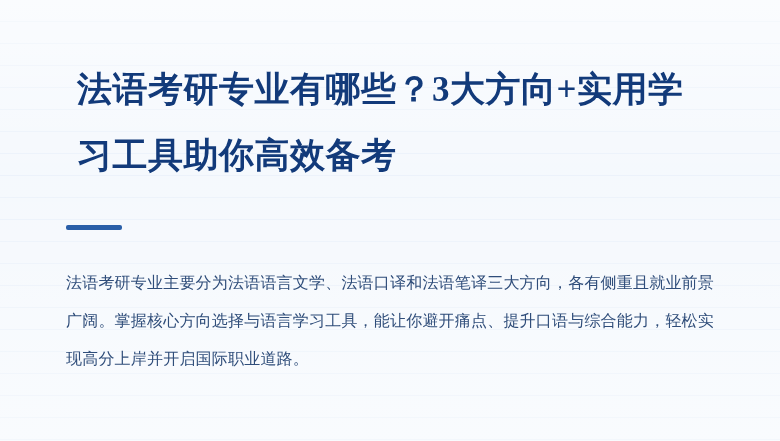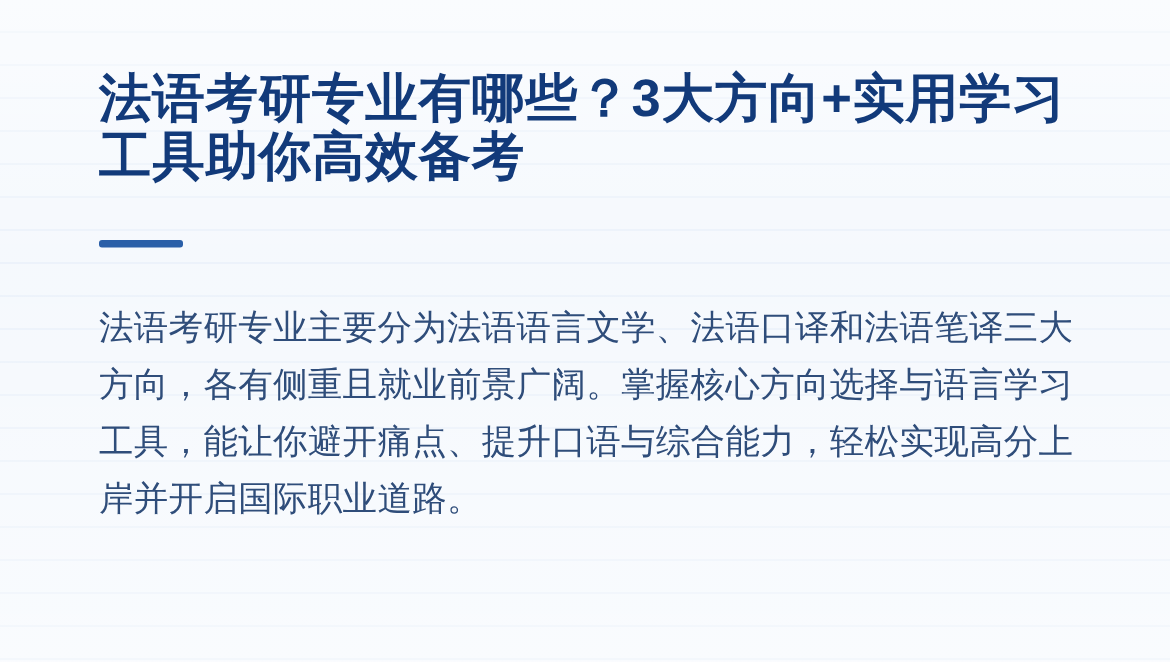--- a/index.html
+++ b/index.html
@@ -37,39 +37,39 @@
     height: 441px;
     background: linear-gradient(180deg, rgba(255,255,255,0.55) 0%, rgba(255,255,255,0.10) 40%, rgba(255,255,255,0.45) 100%);
     pointer-events: none;
   }
   .content {
     position: relative;
     z-index: 2;
     padding: 46px 62px 0 66px;
   }
   .title {
-    font-family: Liberation Sans, sans-serif;
+    font-family: Liberation Serif, serif;
     font-weight: bold;
     font-size: 35px;
-    line-height: 39px;
+    line-height: 66px;
     color: #123a7a;
     letter-spacing: 0.5px;
-    margin: 0;
+    margin: 11px;
     max-width: 660px;
   }
   .rule {
     margin-top: 36px;
     width: 56px;
     height: 5px;
     background: #2a5fa8;
     border-radius: 2px;
   }
   .body-text {
     margin-top: 34px;
-    font-size: 23px;
+    font-size: 16px;
     line-height: 38px;
     color: #2f4d7a;
     max-width: 660px;
     letter-spacing: 0.2px;
   }
 </style>
 </head>
 <body>
 
 <div class="card">

